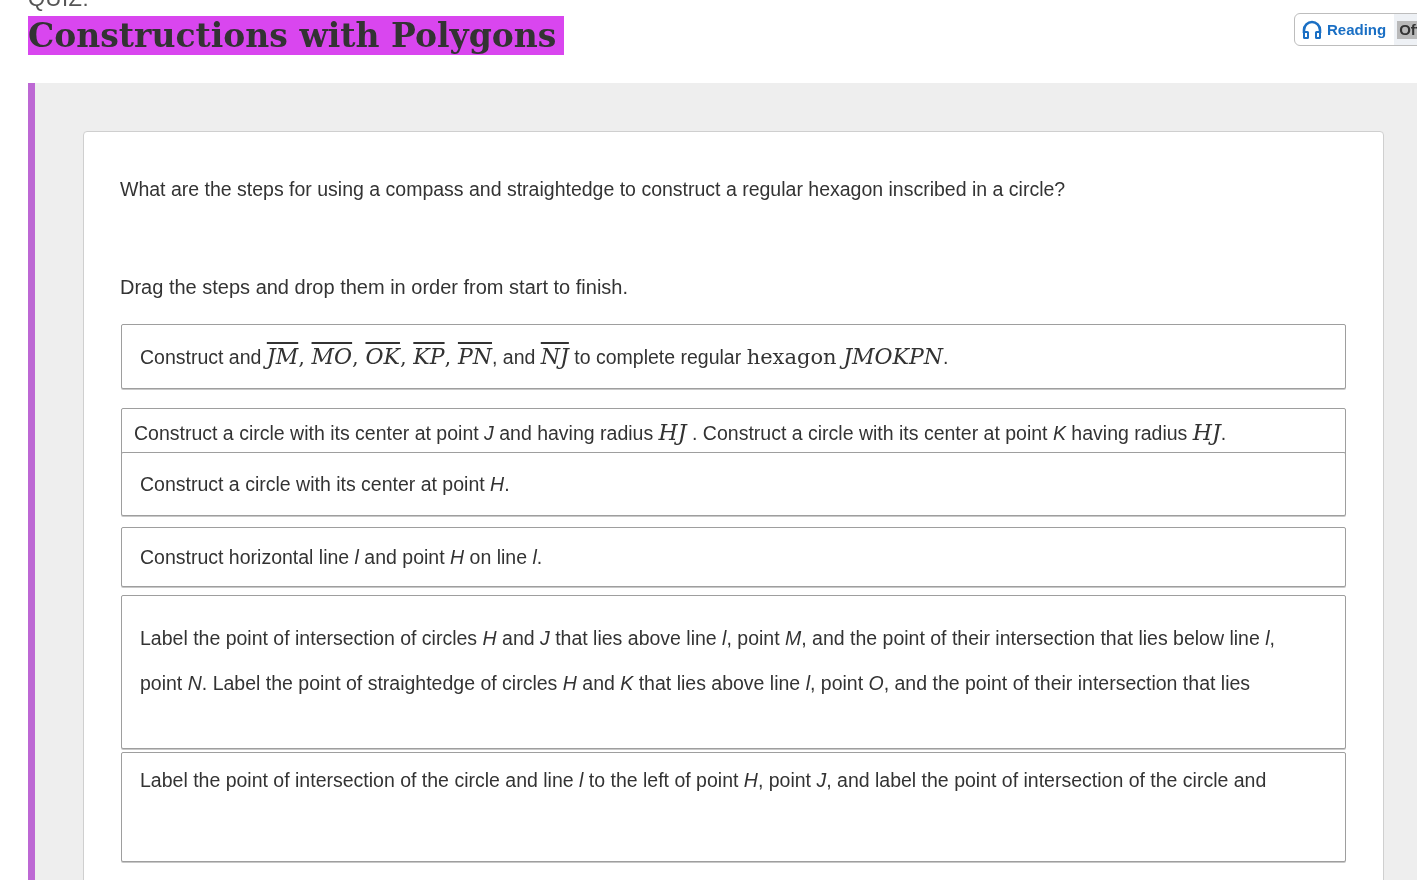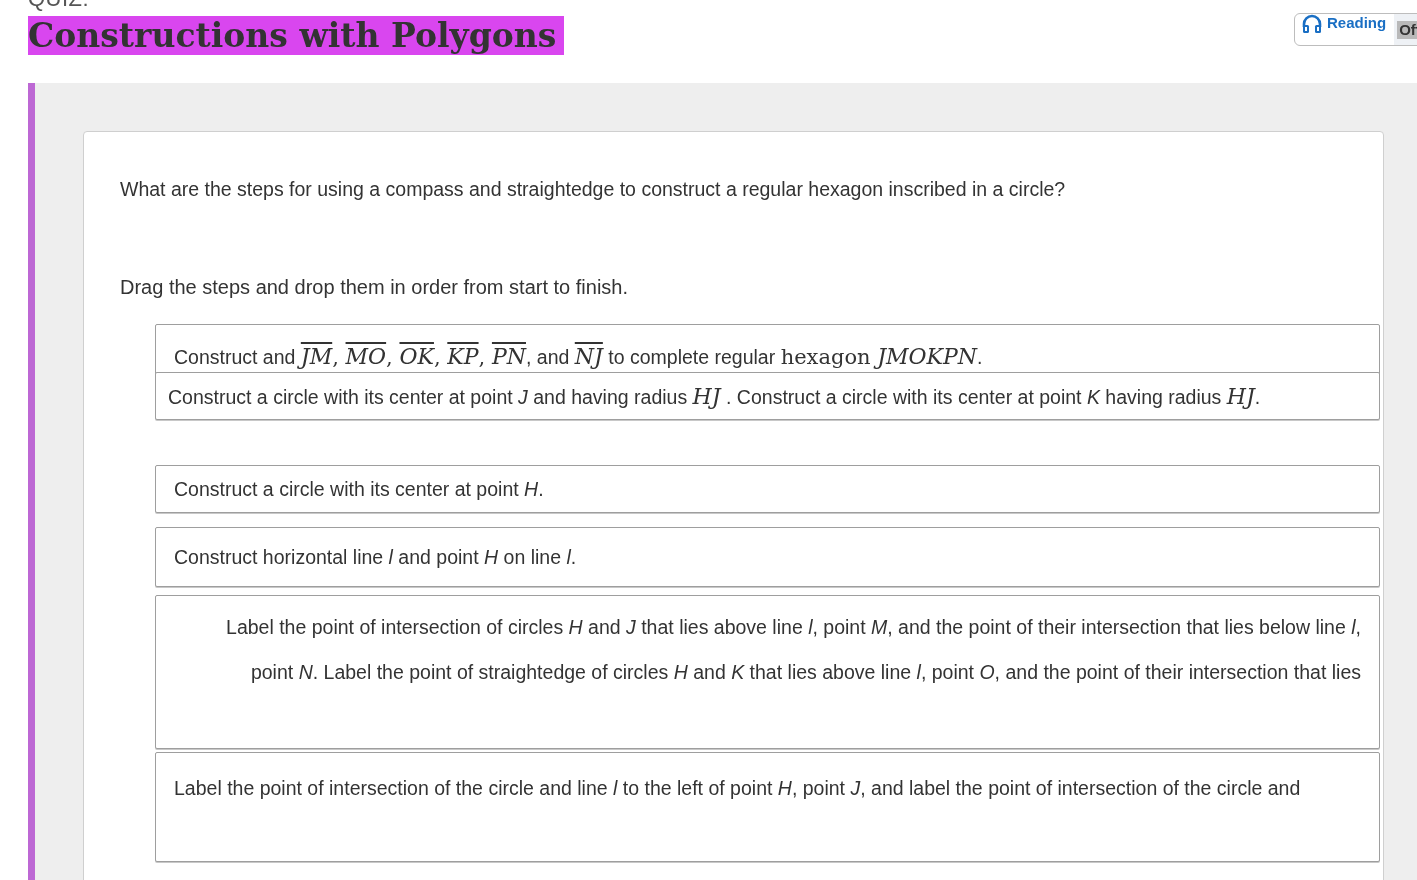--- a/index.html
+++ b/index.html
@@ -16,21 +16,21 @@
     background: #d946ef; padding: 0 8px 0 0;
     font-family: "DejaVu Serif", serif; font-size: 33px; line-height: 39px;
     color: #333333; white-space: nowrap;
   }
 
   .reading-toggle {
     position: absolute; left: 1294px; top: 13px; width: 130px; height: 33px;
     border: 1px solid #bdbdbd; border-radius: 6px; background: #ffffff;
     display: flex; align-items: center; overflow: hidden;
   }
-  .reading-toggle .rt-main { display: flex; padding-left: 6px; height: 100%; }
+  .reading-toggle .rt-main { display: flex; align-items: center; padding-left: 6px; height: 100%; }
   .reading-toggle .rt-icon { width: 22px; height: 20px; display: inline-block; }
   .reading-toggle .rt-label {
     font-family: "Liberation Sans", sans-serif; font-weight: bold; font-size: 15px;
     color: #1a6fc4; margin-left: 4px;
   }
   .reading-toggle .rt-state {
     margin-left: 8px; background: #eef1f5; height: 100%; display: flex; align-items: center;
     padding-left: 3px;
   }
   .reading-toggle .rt-state span {
@@ -56,21 +56,20 @@
     position: absolute; left: 120px; top: 276px;
     font-size: 20px; color: #333; white-space: nowrap;
   }
 
   .step {
     position: absolute; left: 121px; width: 1225px;
     background: #ffffff; border: 1px solid #9e9e9e; border-radius: 2px;
     box-shadow: 0 1px 0 #c8c8c8;
     padding: 0 18px; font-size: 19.5px; color: #333;
     cursor: move;
-    margin-left: 34px;
   }
   .step .line { white-space: nowrap; }
   .step.single { display: flex; align-items: center; }
   .step.multi .line { height: 45px; line-height: 45px; }
 
   .math {
     font-family: "DejaVu Serif", serif; font-style: italic; font-size: 22px; color: #333;
   }
   .math-roman { font-family: "DejaVu Serif", serif; font-size: 21px; color: #333; }
   .over { text-decoration: overline; text-decoration-thickness: 1.5px; }
@@ -106,44 +105,44 @@
 
 <p class="question-text">What are the steps for using a compass and straightedge to construct a regular hexagon inscribed in a circle?</p>
 <p class="instruction-text">Drag the steps and drop them in order from start to finish.</p>
 
 <div class="step single" style="top:324px;height:65px;">
   <div class="line">
     <span>Construct and </span><span class="math over">JM</span><span class="math-roman">, </span><span class="math over">MO</span><span class="math-roman">, </span><span class="math over">OK</span><span class="math-roman">, </span><span class="math over">KP</span><span class="math-roman">, </span><span class="math over">PN</span><span>, and </span><span class="math over">NJ</span><span> to complete regular </span><span class="math-roman">hexagon </span><span class="math">JMOKPN</span><span>.</span>
   </div>
 </div>
 
-<div class="step single" style="top:372px;height:48px;padding-left:12px;">
+<div class="step single" style="top:408px;height:48px;padding-left:12px;">
   <div class="line">
     <span>Construct a circle with its center at point </span><em>J</em><span> and having radius </span><span class="math">HJ</span><span> . Construct a circle with its center at point </span><em>K</em><span> having radius </span><span class="math">HJ</span><span>.</span>
   </div>
 </div>
 
-<div class="step single" style="top:465px;height:48px;">
+<div class="step single" style="top:452px;height:64px;">
   <div class="line">
     <span>Construct a circle with its center at point </span><em>H</em><span>.</span>
   </div>
 </div>
 
 <div class="step single" style="top:527px;height:60px;">
   <div class="line">
     <span>Construct horizontal line </span><em>l</em><span> and point </span><em>H</em><span> on line </span><em>l</em><span>.</span>
   </div>
 </div>
 
-<div class="step multi" style="top:595px;height:154px;padding-top:9px;text-align:right;">
+<div class="step multi" style="top:595px;height:154px;padding-top:20px;">
   <div class="line">
     <span>Label the point of intersection of circles </span><em>H</em><span> and </span><em>J</em><span> that lies above line </span><em>l</em><span>, point </span><em>M</em><span>, and the point of their intersection that lies below line </span><em>l</em><span>,</span>
   </div>
   <div class="line">
     <span>point </span><em>N</em><span>. Label the point of straightedge of circles </span><em>H</em><span> and </span><em>K</em><span> that lies above line </span><em>l</em><span>, point </span><em>O</em><span>, and the point of their intersection that lies</span>
   </div>
 </div>
 
-<div class="step multi" style="top:752px;height:110px;padding-top:13px;">
+<div class="step multi" style="top:752px;height:110px;padding-top:5px;">
   <div class="line">
     <span>Label the point of intersection of the circle and line </span><em>l</em><span> to the left of point </span><em>H</em><span>, point </span><em>J</em><span>, and label the point of intersection of the circle and</span>
   </div>
 </div>
 
 </body></html>

